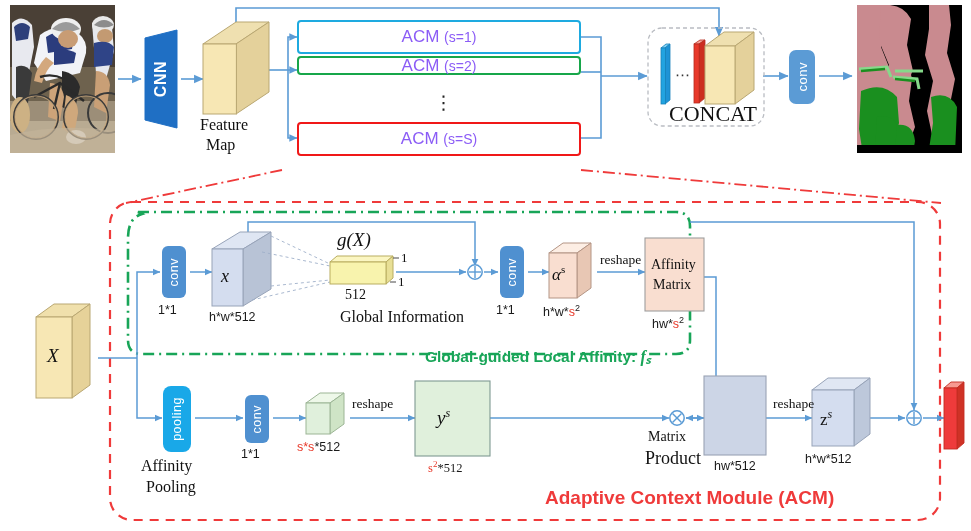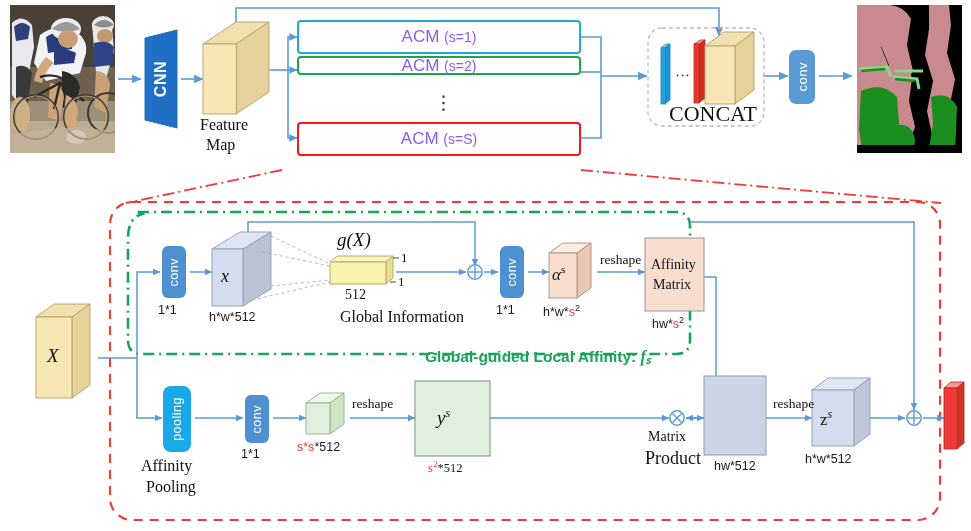--- a/index.html
+++ b/index.html
@@ -409,14 +409,15 @@
 
   <div class="dim" style="left:714px;top:459px;">hw*512</div>
 
   <div class="capt" style="left:773px;top:396px;font-size:13.5px;">reshape</div>
 
   <div class="capt" style="left:820px;top:407px;font-size:17px;">
     <span>z</span><sup style="font-size:12px;font-style:italic;">s</sup>
   </div>
   <div class="dim" style="left:805px;top:452px;">h*w*512</div>
 
+  <div class="redlabel" style="left:545px;top:487px;">Adaptive Context Module (ACM)</div>
 
 </div>
 
 </body></html>

